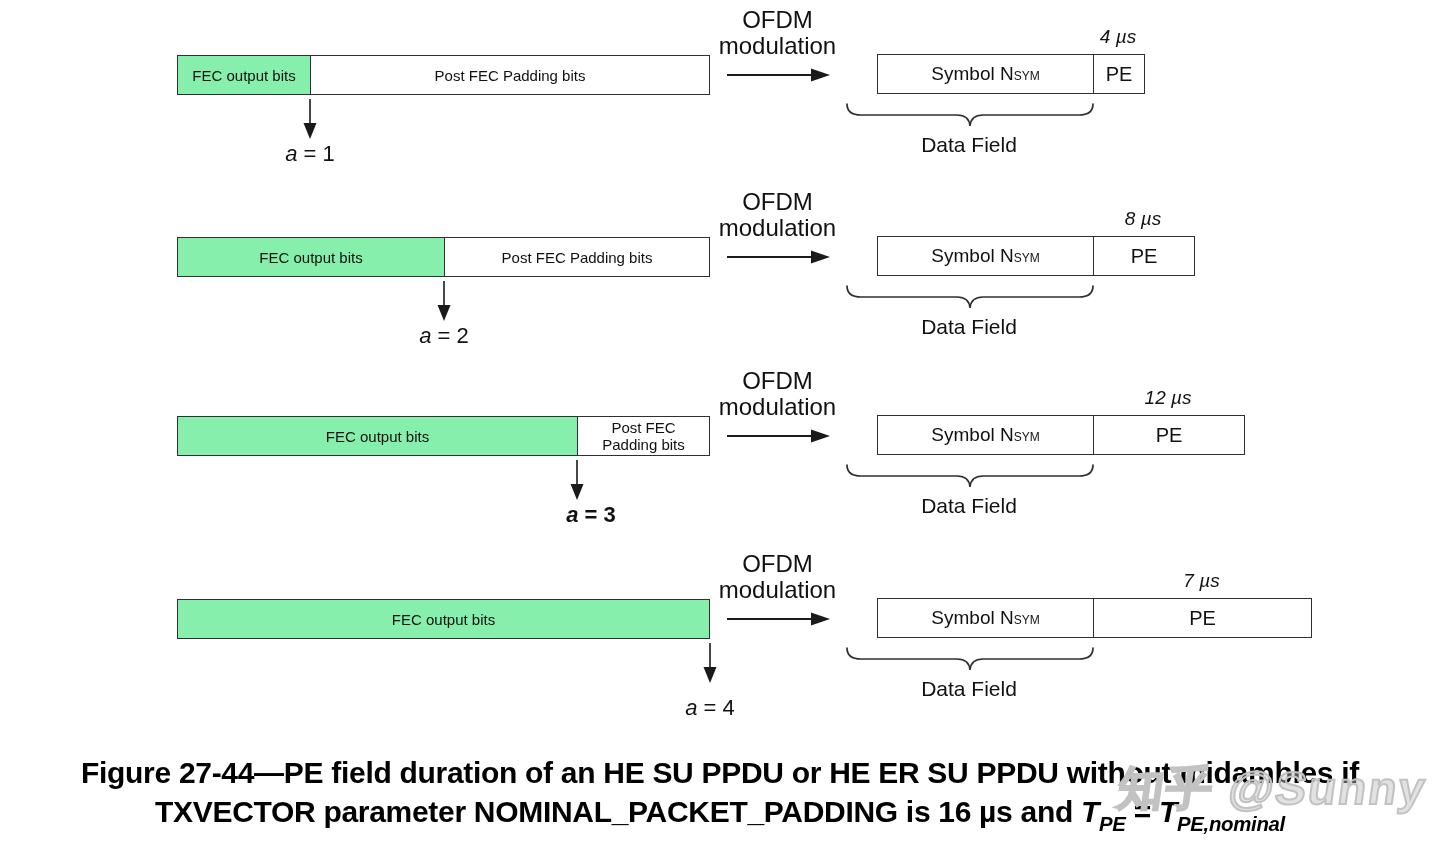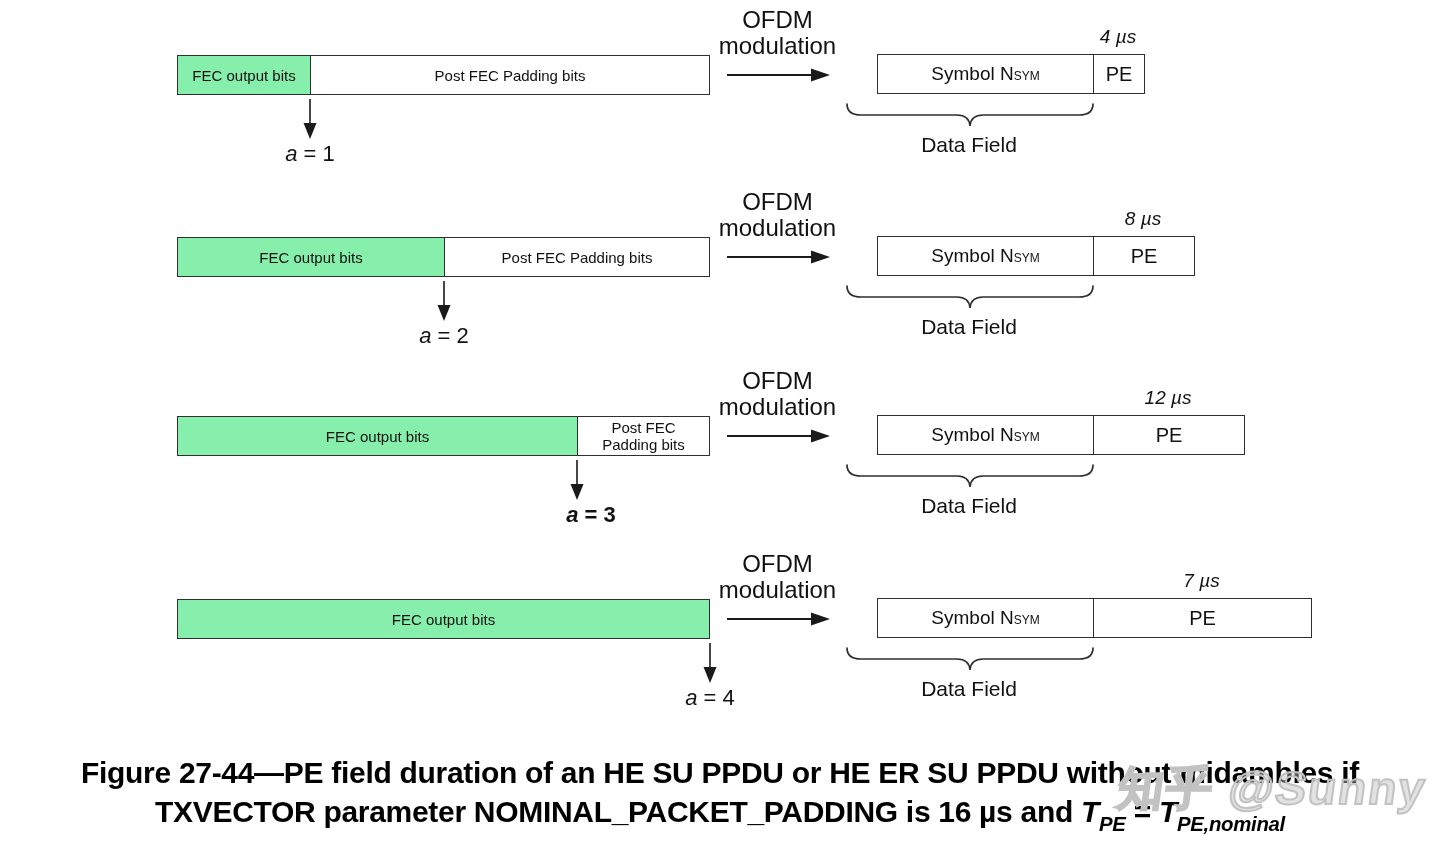--- a/index.html
+++ b/index.html
@@ -163,21 +163,21 @@
   <div class="left-bar">
     <div class="seg seg-fec" style="width: 533px; border-right: none;">
       <span class="bar-label">FEC output bits</span>
     </div>
 
   </div>
   <svg class="down-arrow" viewBox="0 0 14 40" style="left: 703px;">
     <line x1="7" y1="0" x2="7" y2="26" stroke="#1a1a1a" stroke-width="1.6"></line>
     <polygon points="0.5,24 13.5,24 7,40" fill="#1a1a1a"></polygon>
   </svg>
-  <div class="a-label" style="left: 650px;"><i>a</i><span> = 4</span></div>
+  <div class="a-label" style="left: 650px; margin-top: 10px;"><i>a</i><span> = 4</span></div>
   <div class="ofdm">
     <div>OFDM</div>
     <div>modulation</div>
   </div>
   <svg class="right-arrow" viewBox="0 0 104 16">
     <line x1="0" y1="8" x2="86" y2="8" stroke="#1a1a1a" stroke-width="2"></line>
     <polygon points="84,1.5 84,14.5 103,8" fill="#1a1a1a"></polygon>
   </svg>
   <div class="right-bar">
     <div class="seg seg-sym">

